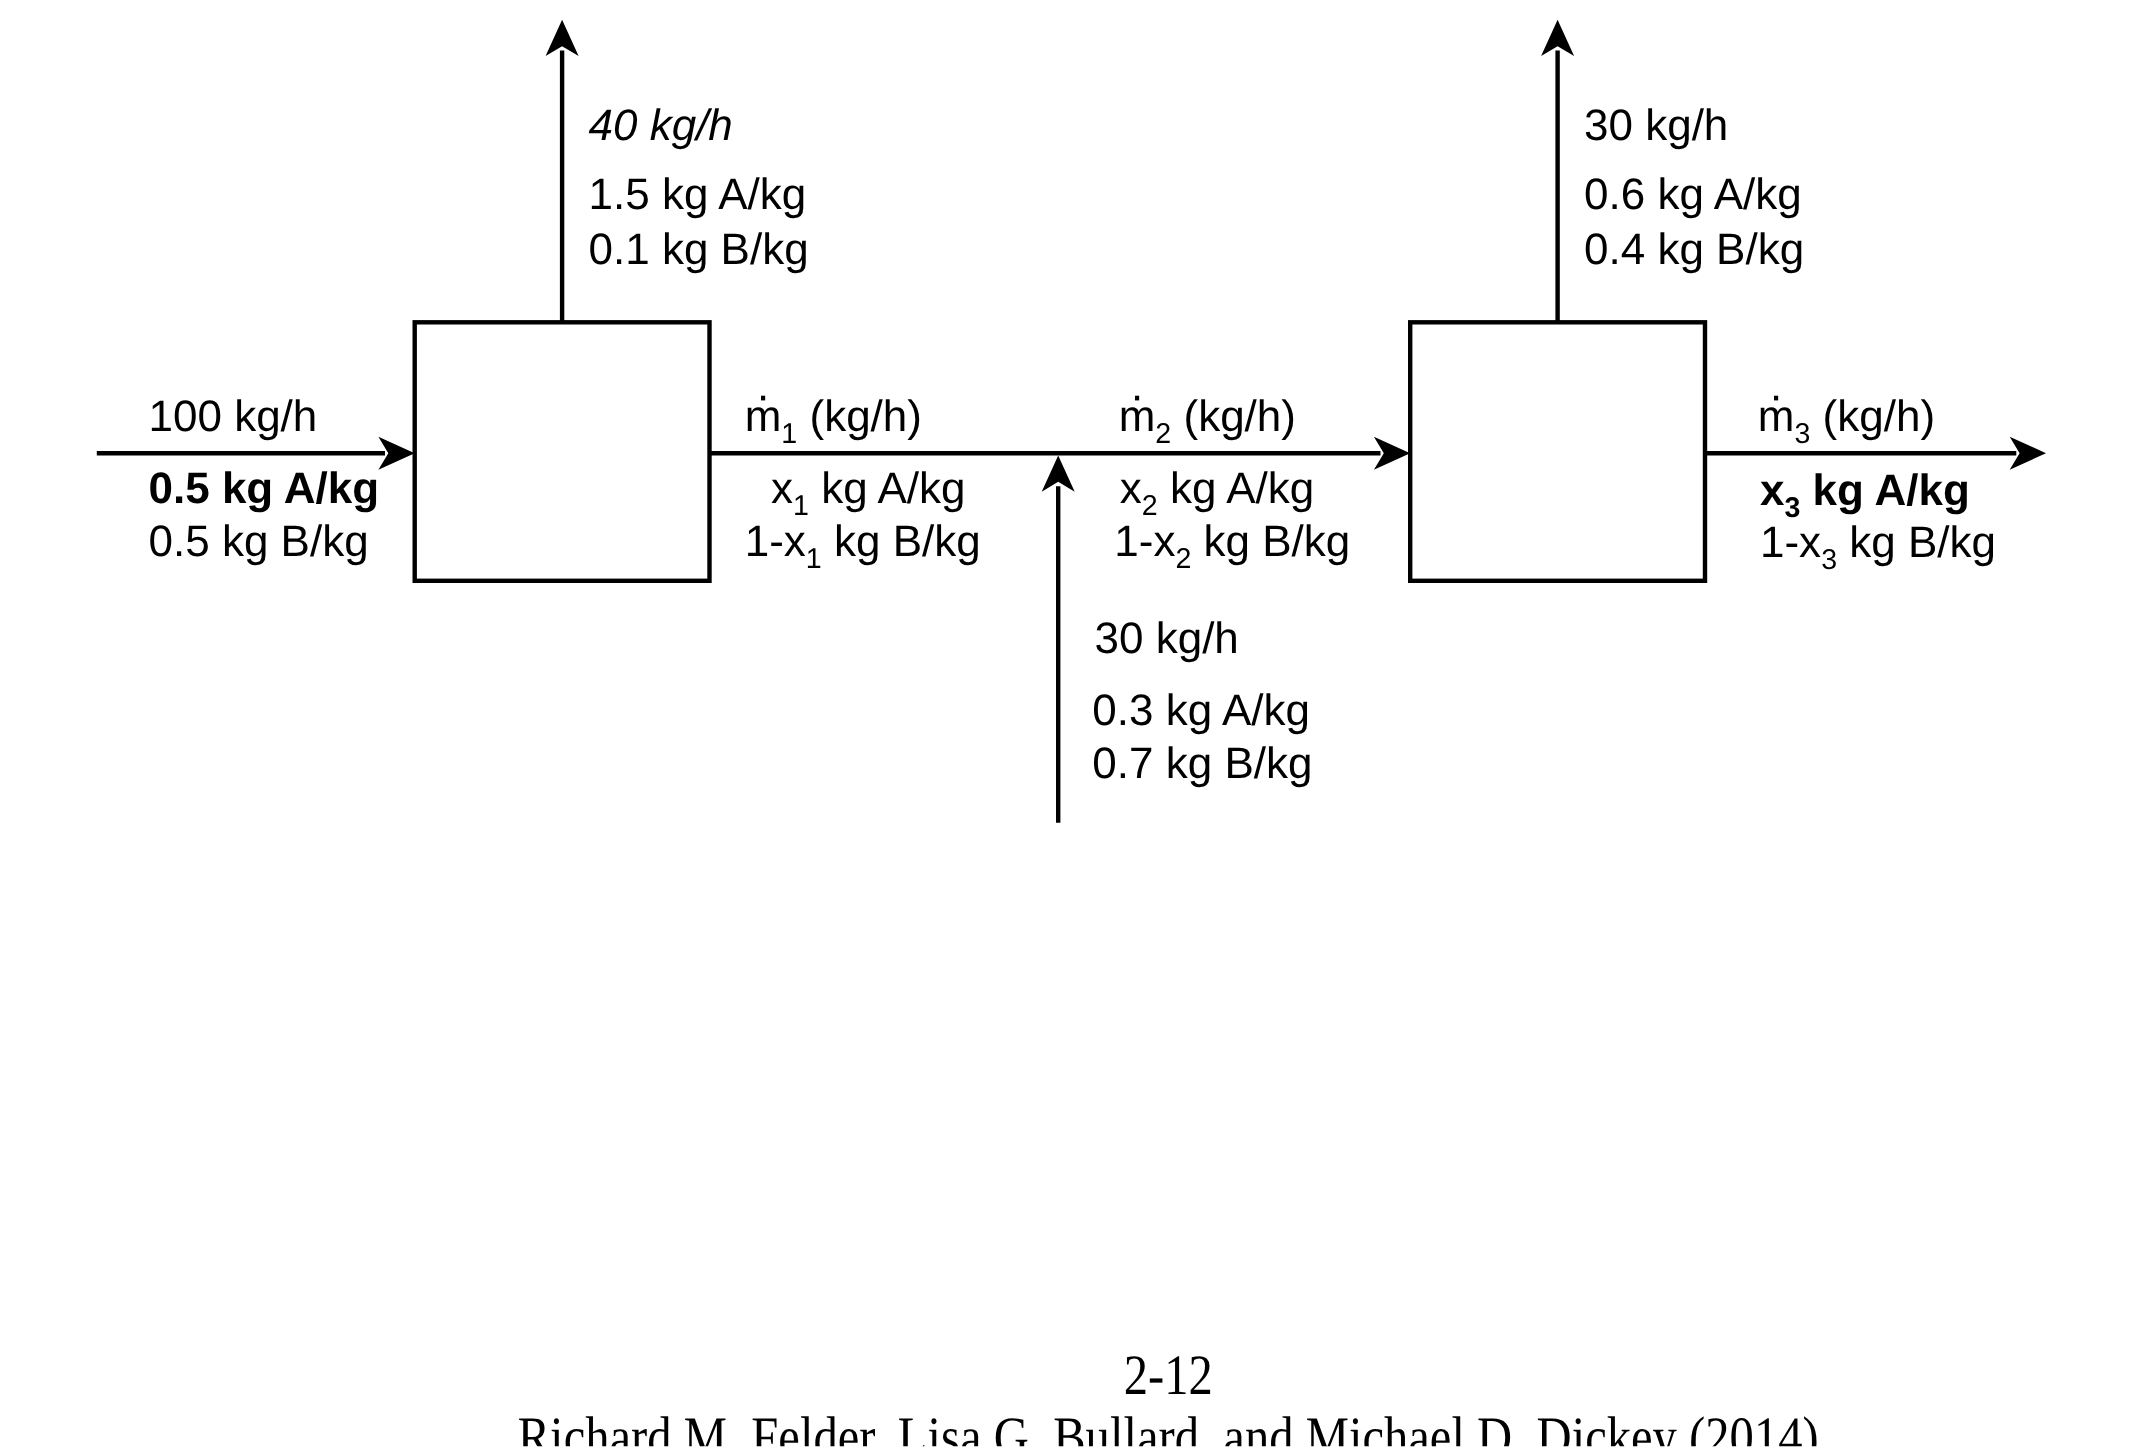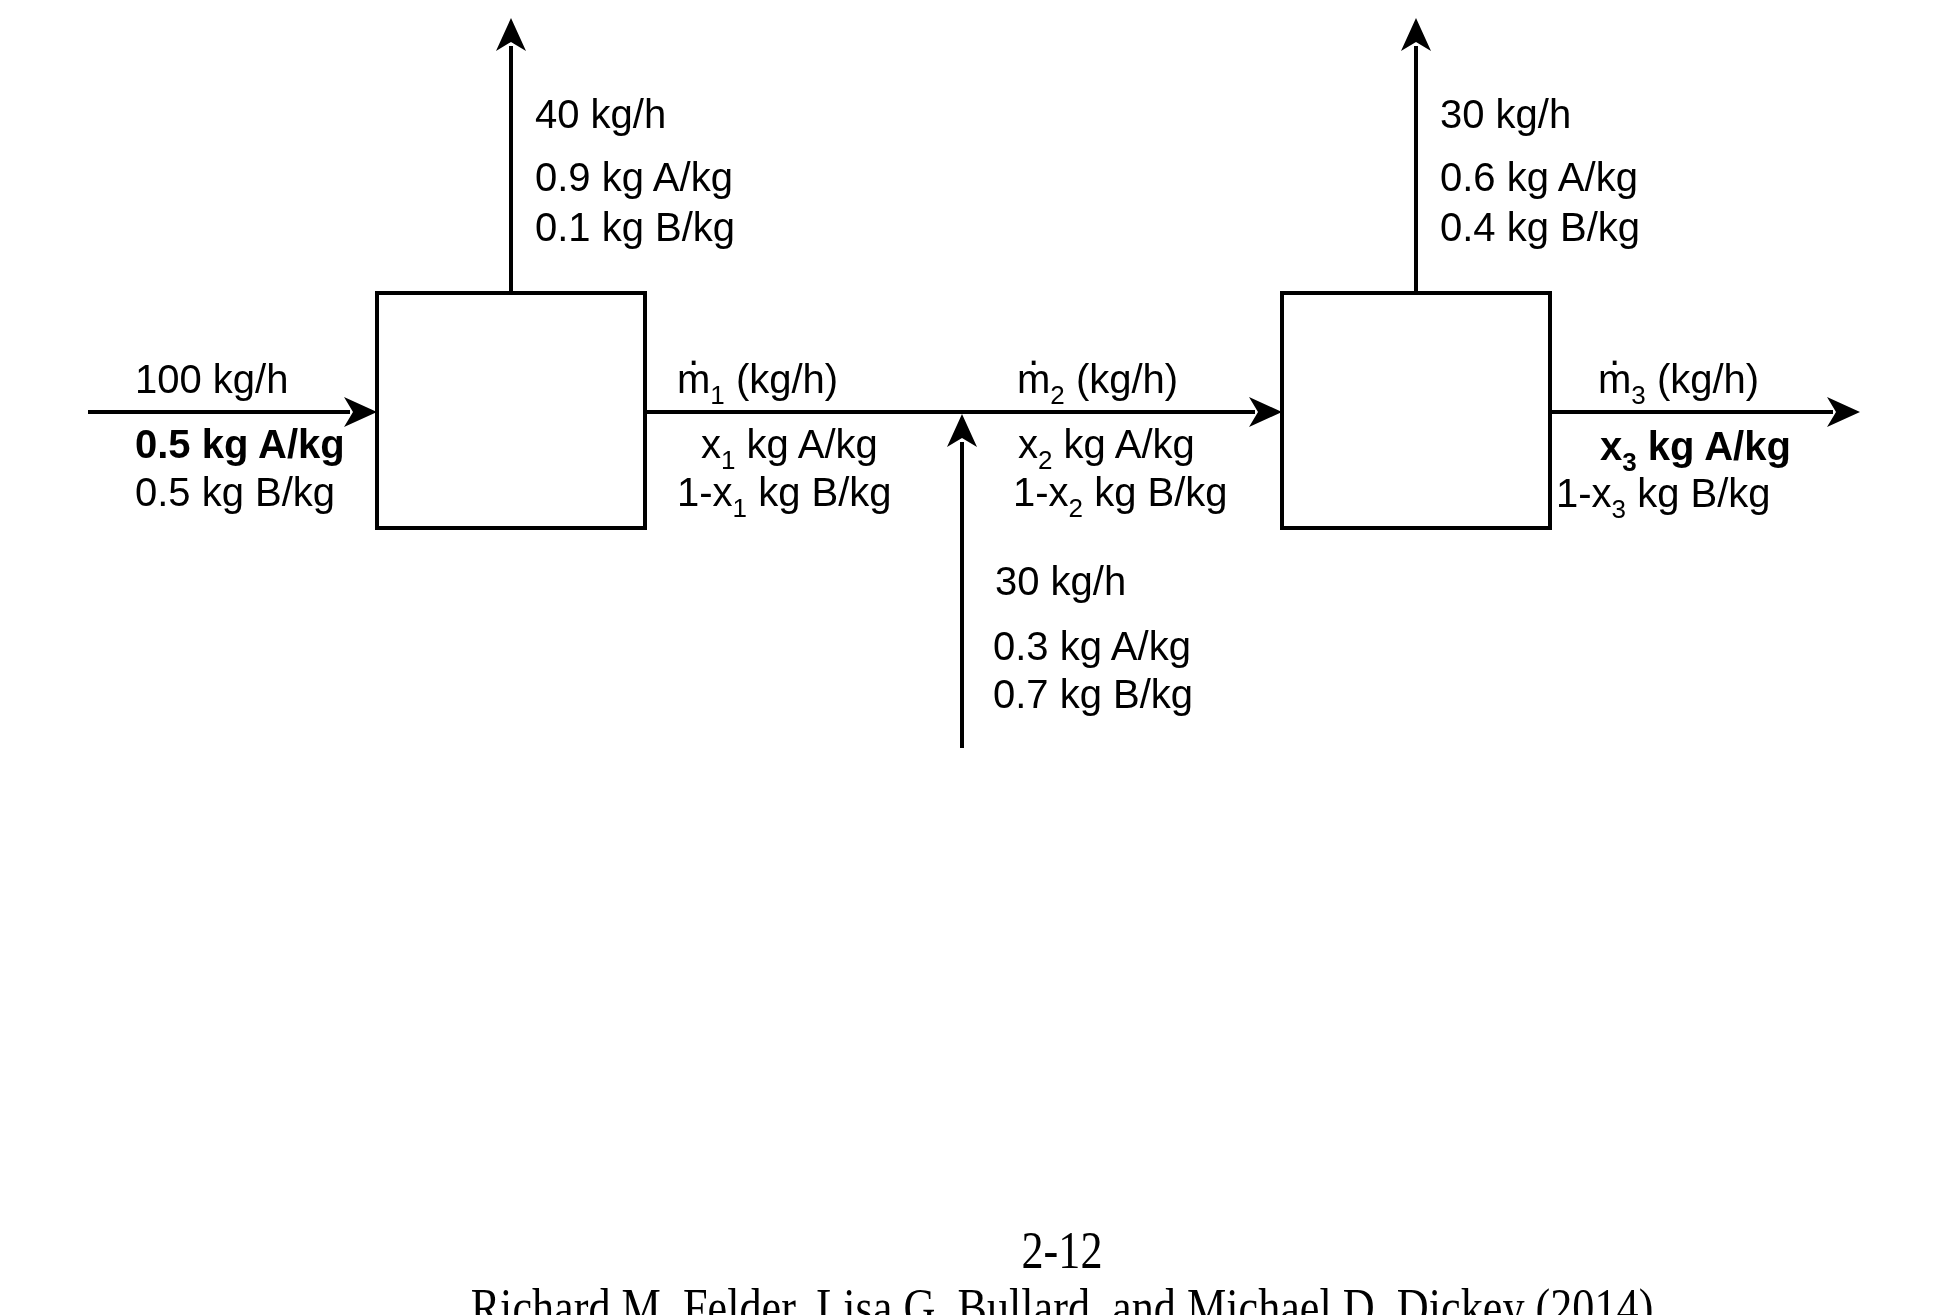--- a/index.html
+++ b/index.html
@@ -74,22 +74,22 @@
       <polygon points="511,18 496,51 511,42 526,51"></polygon>
       <polygon points="1416,18 1401,51 1416,42 1431,51"></polygon>
       <polygon points="962,414 947,447 962,438 977,447"></polygon>
     </g>
   </svg>
 
   <div class="lbl" style="left:135px; top:357px;">100 kg/h</div>
   <div class="lbl" style="left:135px; top:422px;font-weight:bold;">0.5 kg A/kg</div>
   <div class="lbl" style="left:135px; top:470px;">0.5 kg B/kg</div>
 
-  <div class="lbl" style="left:535px; top:92px;">40 kg/h</div>
-  <div class="lbl" style="left:535px; top:155px;">0.9 kg A/kg</div>
+  <div class="lbl" style="left:535px; top:92px;font-style:italic;">40 kg/h</div>
+  <div class="lbl" style="left:535px; top:155px;">1.5 kg A/kg</div>
   <div class="lbl" style="left:535px; top:205px;">0.1 kg B/kg</div>
 
   <div class="lbl" style="left:677px; top:357px;">
     <span class="mwrap"><span>m</span><span class="overdot">·</span></span><sub>1</sub><span> (kg/h)</span>
   </div>
   <div class="lbl" style="left:677px; top:422px;margin-left:24px;">
     <span>x</span><sub>1</sub><span> kg A/kg</span>
   </div>
   <div class="lbl" style="left:677px; top:470px;">
     <span>1-x</span><sub>1</sub><span> kg B/kg</span>
@@ -112,20 +112,20 @@
   <div class="lbl" style="left:1440px; top:92px;">30 kg/h</div>
   <div class="lbl" style="left:1440px; top:155px;">0.6 kg A/kg</div>
   <div class="lbl" style="left:1440px; top:205px;text-align:right;">0.4 kg B/kg</div>
 
   <div class="lbl" style="left:1598px; top:357px;">
     <span class="mwrap"><span>m</span><span class="overdot">·</span></span><sub>3</sub><span> (kg/h)</span>
   </div>
   <div class="lbl" style="left:1600px; top:424px;font-weight:bold;">
     <span>x</span><sub>3</sub><span> kg A/kg</span>
   </div>
-  <div class="lbl" style="left:1556px; top:471px;">
+  <div class="lbl" style="left:1600px; top:471px;">
     <span>1-x</span><sub>3</sub><span> kg B/kg</span>
   </div>
 
   <div class="caption page-number">2-12</div>
   <div class="caption credit-line">Richard M. Felder, Lisa G. Bullard, and Michael D. Dickey (2014)</div>
 
 </div>
 
 </body></html>

